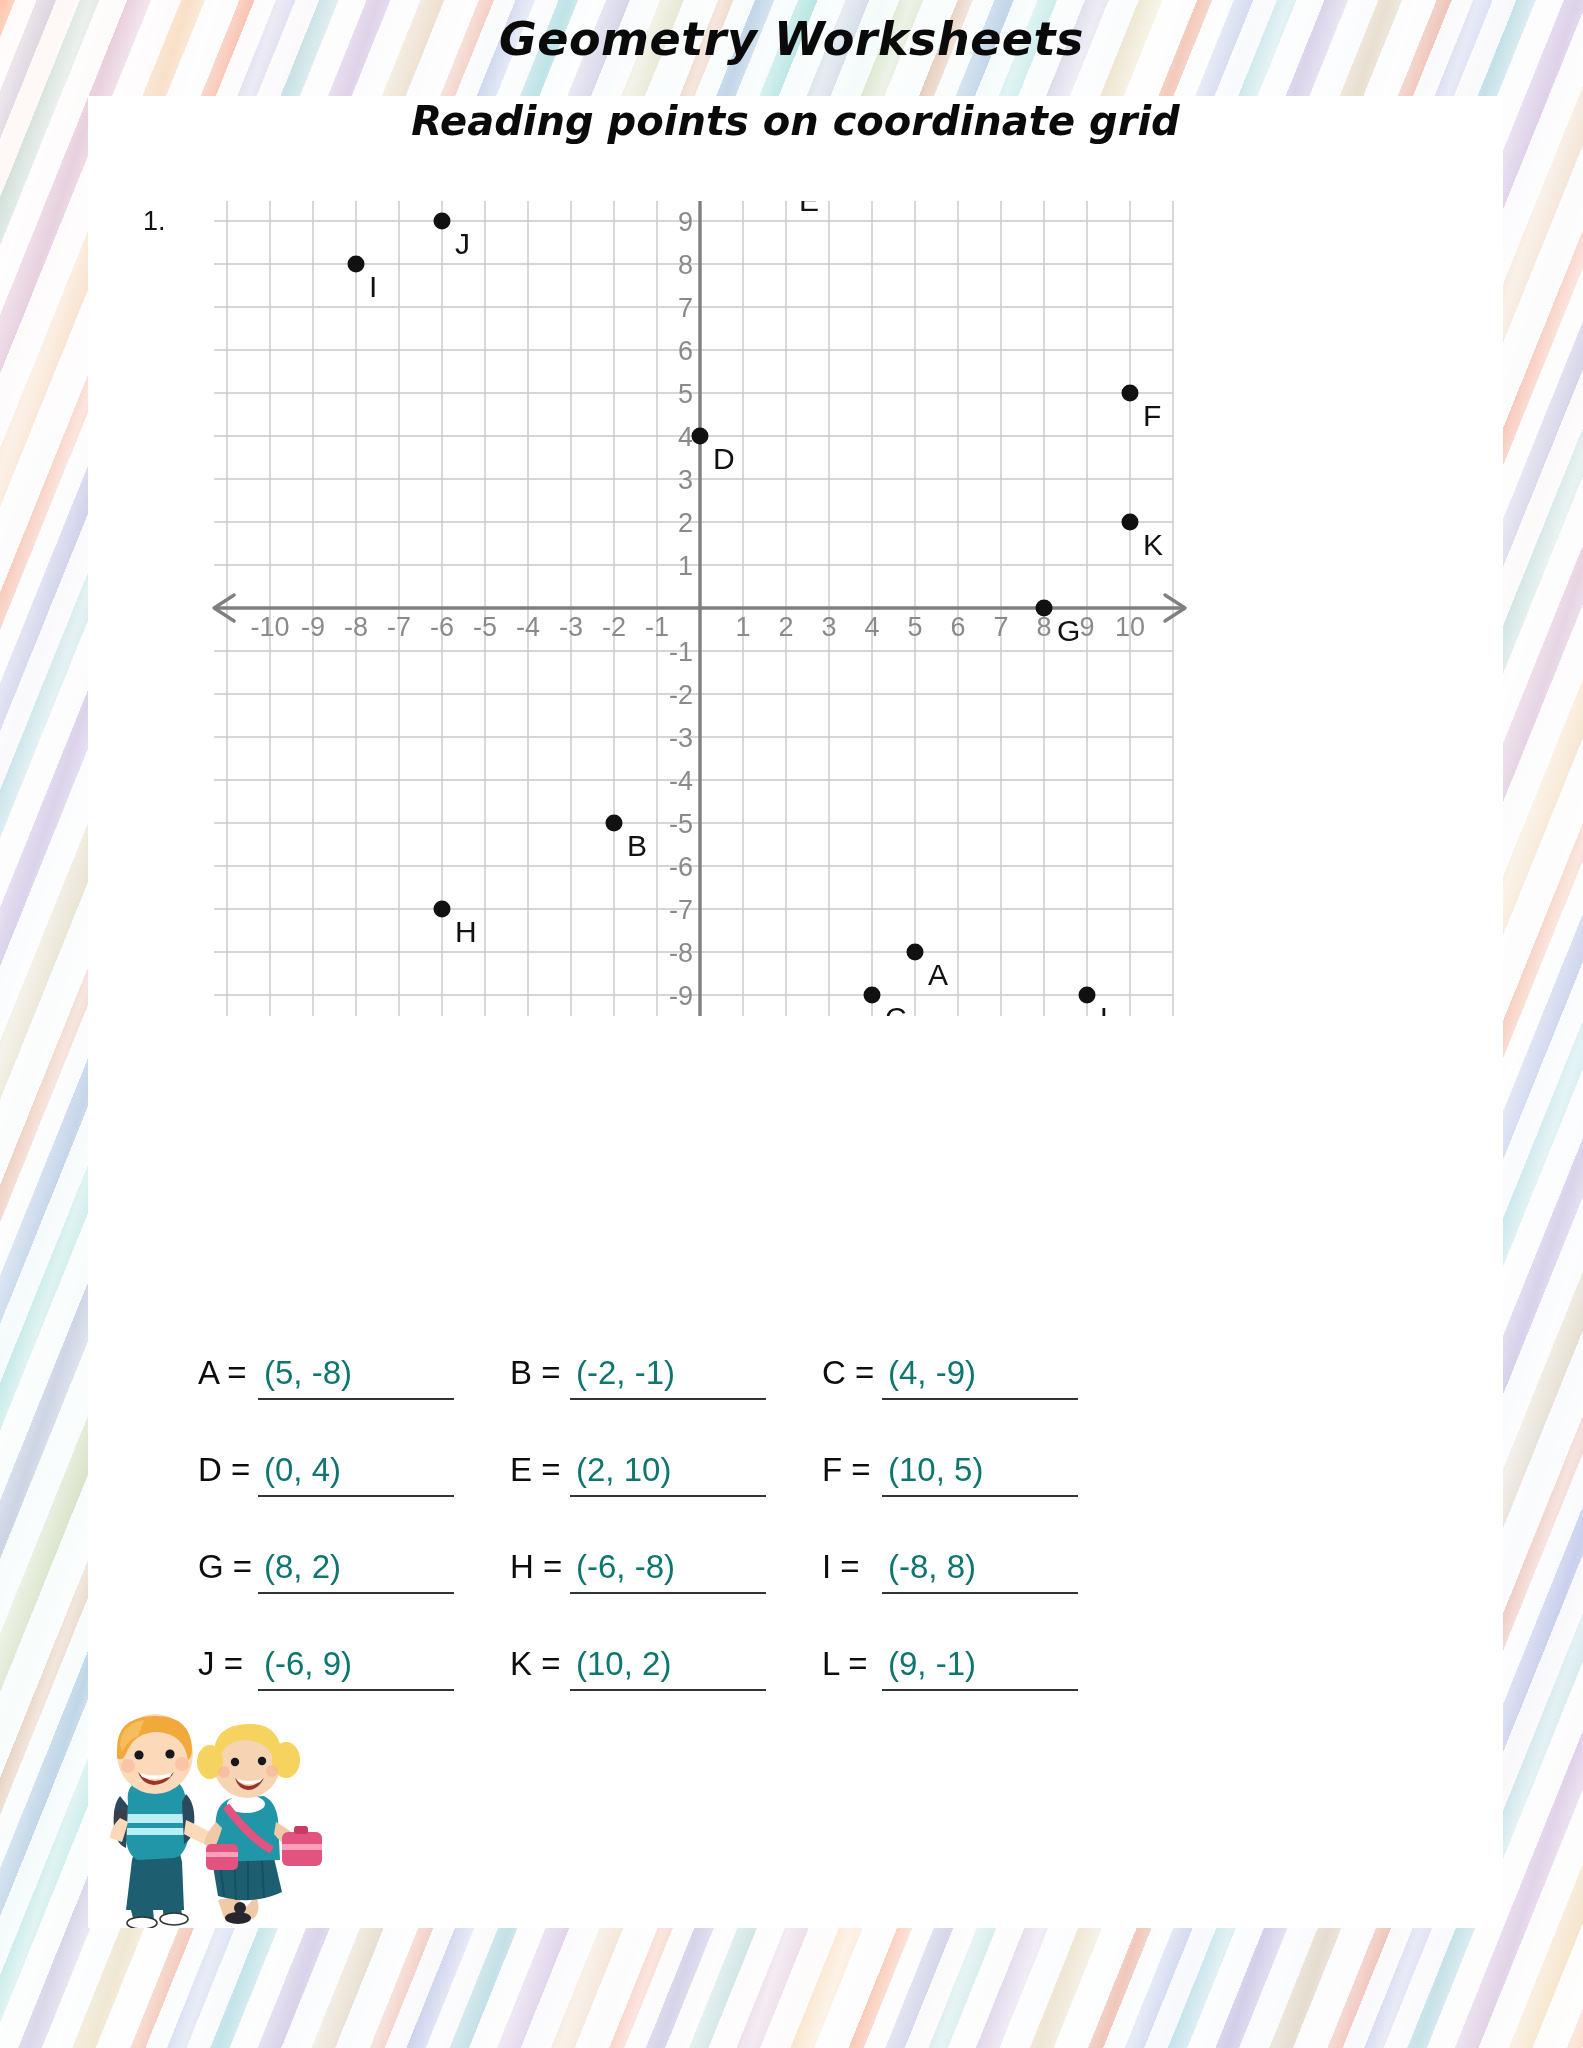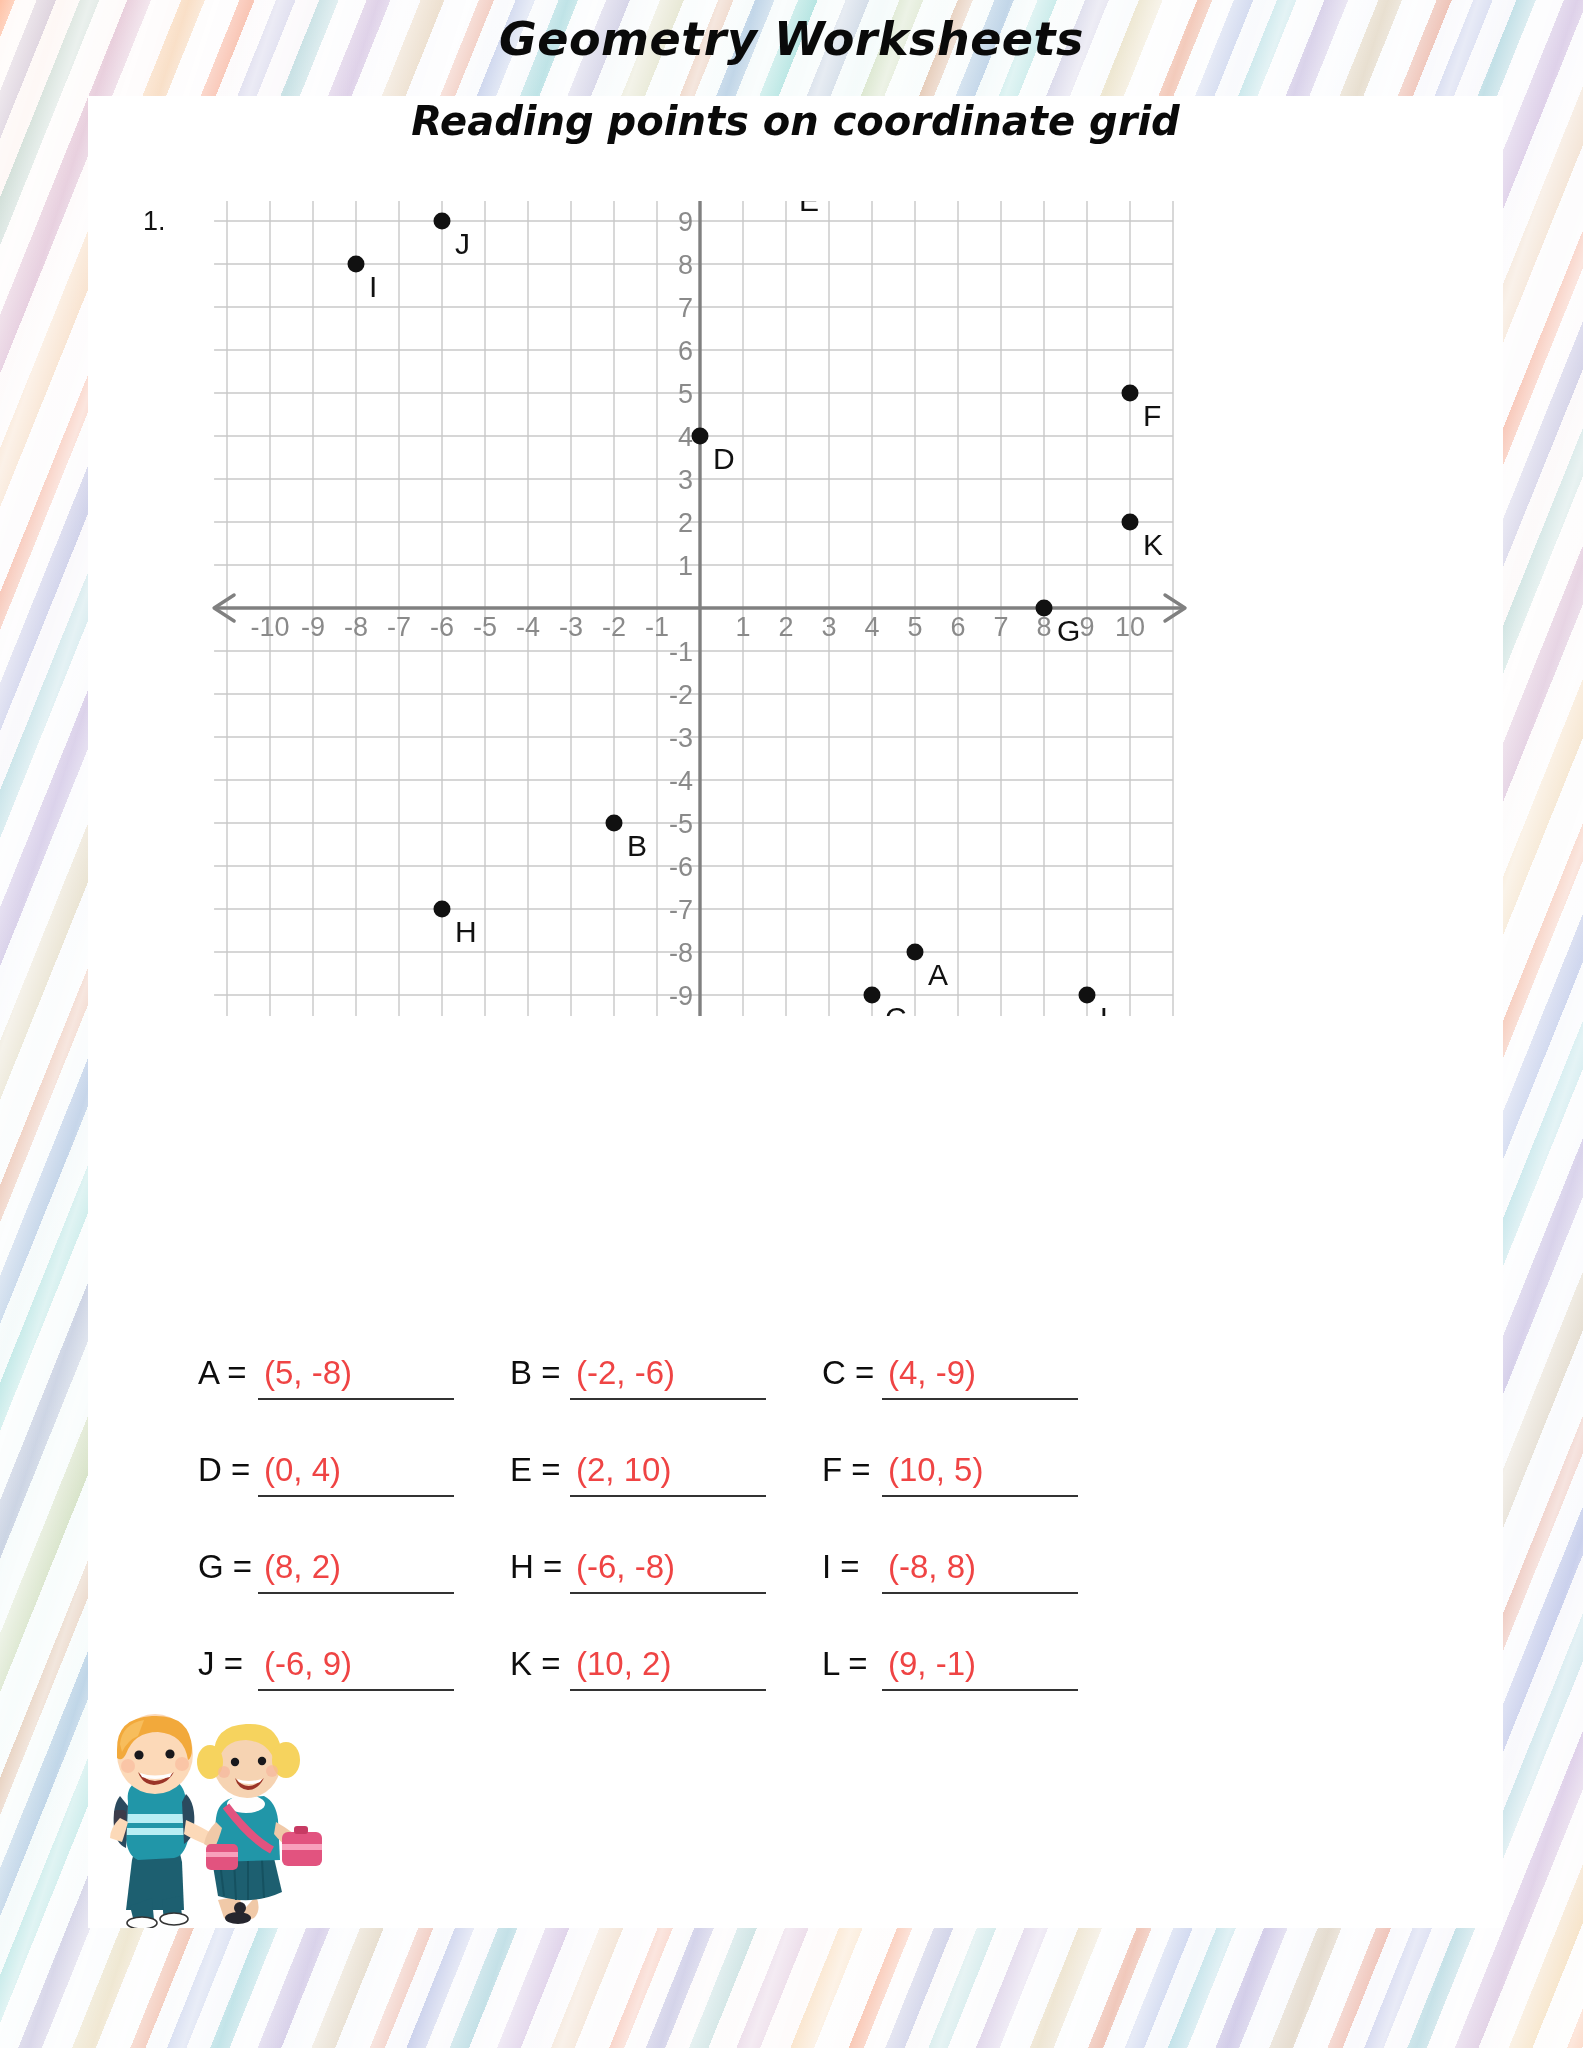--- a/index.html
+++ b/index.html
@@ -150,21 +150,21 @@
     border-bottom: 2.5px solid #333;
     min-width: 196px;
     height: 44px;
     margin-left: 4px;
     padding: 0 6px;
     display: flex;
     align-items: flex-start;
   }
   .ans-value {
     font-size: 33px;
-    color: #ef4444;
+    color: #0f766e;
     font-family: "Liberation Sans", sans-serif;
     line-height: 1;
   }
 
   
   #kids {
     position: absolute;
     left: 8px;
     bottom: 0px;
     width: 246px;
@@ -308,21 +308,21 @@
       <div class="ans-row">
         <div class="ans-cell">
           <span class="ans-label">A =</span>
           <span class="ans-blank">
             <span class="ans-value">(5, -8)</span>
           </span>
         </div>
         <div class="ans-cell">
           <span class="ans-label">B =</span>
           <span class="ans-blank">
-            <span class="ans-value">(-2, -6)</span>
+            <span class="ans-value">(-2, -1)</span>
           </span>
         </div>
         <div class="ans-cell">
           <span class="ans-label">C =</span>
           <span class="ans-blank">
             <span class="ans-value">(4, -9)</span>
           </span>
         </div>
       </div>
       <div class="ans-row">

